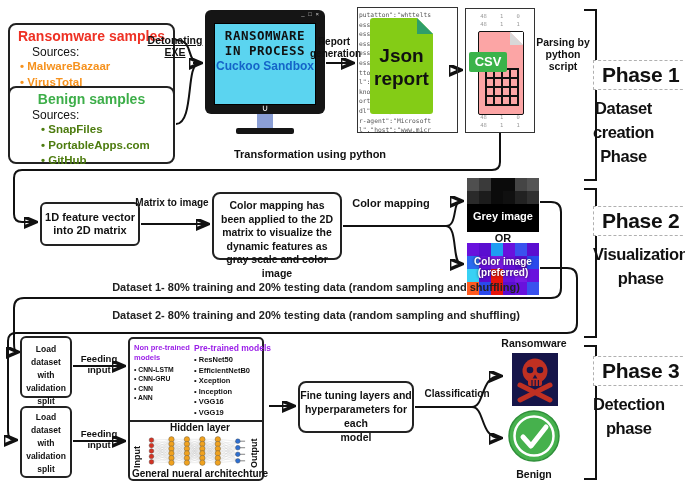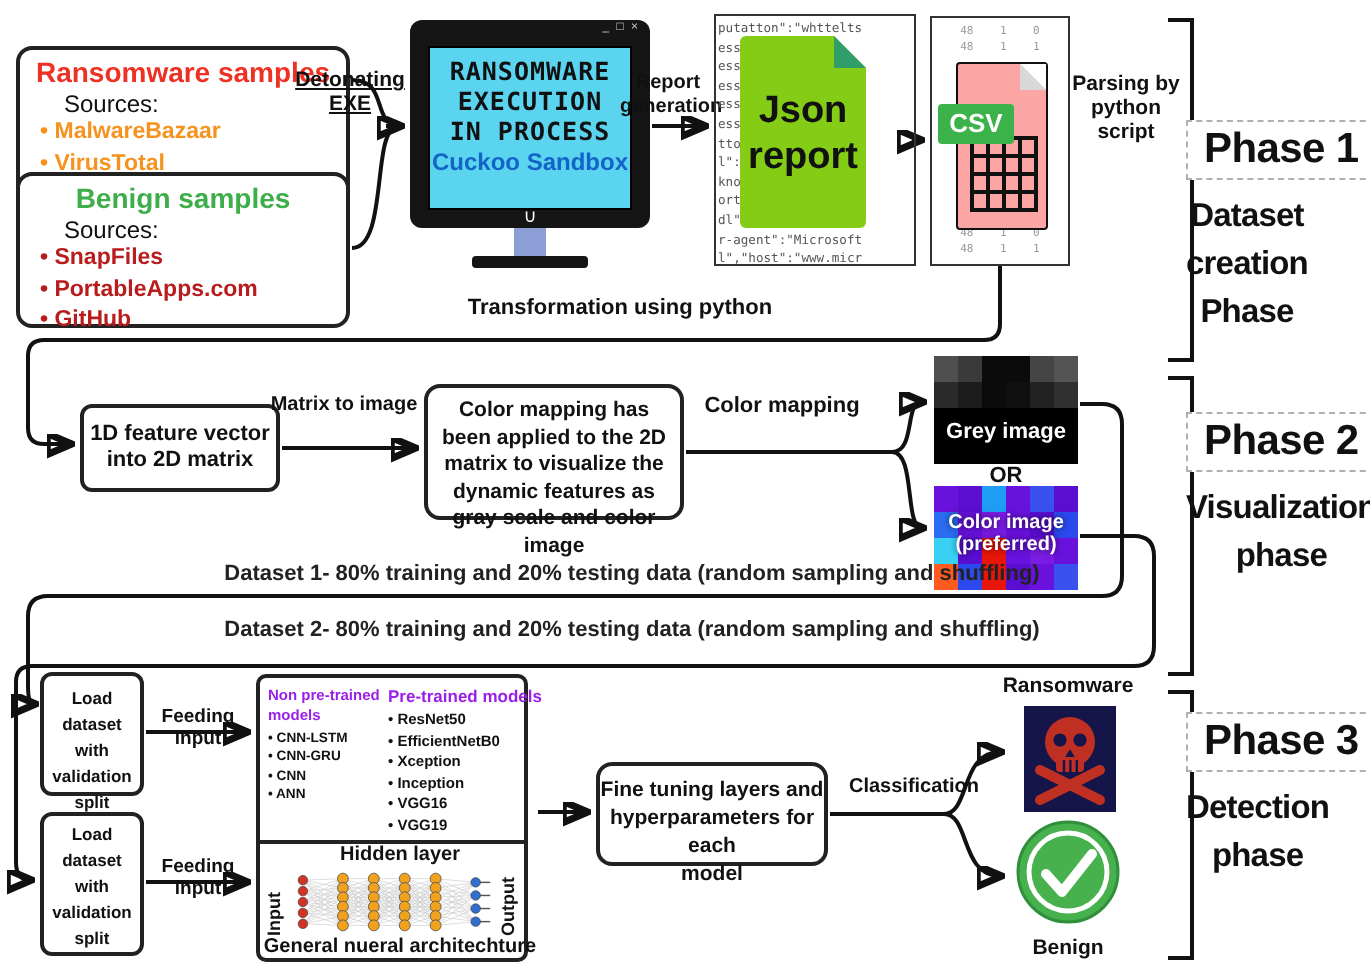--- a/index.html
+++ b/index.html
@@ -94,38 +94,37 @@
     <div style="color:#f6921e;">
         <div class="s-item">MalwareBazaar</div>
         <div class="s-item">VirusTotal</div>
         <div class="s-item">GitHub</div>
       </div>
   </div>
 
   <div class="rbox" style="left:8px;top:86px;width:167px;height:78px;">
     <div class="s-title" style="color:#3dae49;">Benign samples</div>
     <div class="s-sub">Sources:</div>
-    <div style="color:#b91c1c;">
+    <div style="color:#4d7c0f;margin-left:21px;">
         <div class="s-item">SnapFiles</div>
         <div class="s-item">PortableApps.com</div>
         <div class="s-item">GitHub</div>
       </div>
   </div>
 
   <div class="lbl" style="left:145px;top:34px;width:60px;font-size:10.5px;text-decoration:underline;">
     <div>Detonating</div>
       <div>EXE</div>
   </div>
 
   <div id="monitor">
     <div id="mon-controls">_ □ ×</div>
     <div id="screen">
       <div style="height:4px;"></div>
       <div class="scr-line">RANSOMWARE</div>
-      <div class="scr-line">EXECUTION</div>
       <div class="scr-line">IN PROCESS</div>
       <div id="sandbox">Cuckoo Sandbox</div>
     </div>
     <div id="uclip">∪</div>
   </div>
   <div id="neck" class="abs"></div>
   <div id="base" class="abs"></div>
 
   <div class="lbl" style="left:210px;top:148px;width:200px;font-size:11px;">Transformation using python</div>
 

